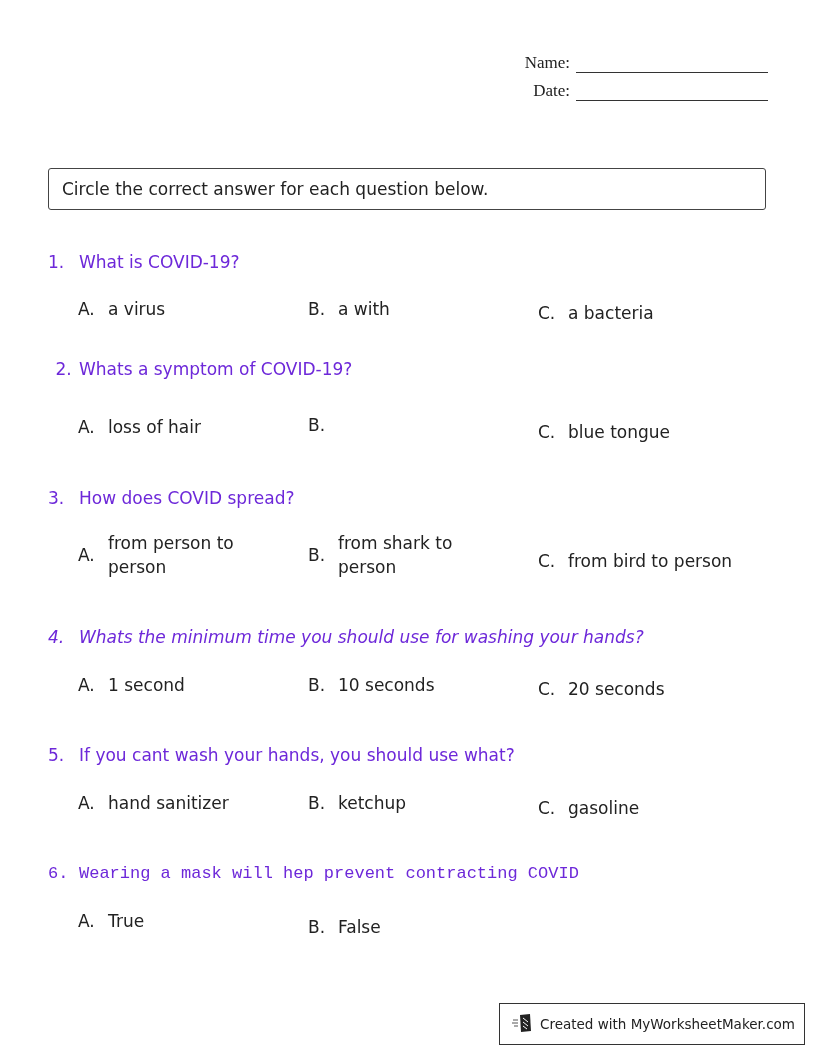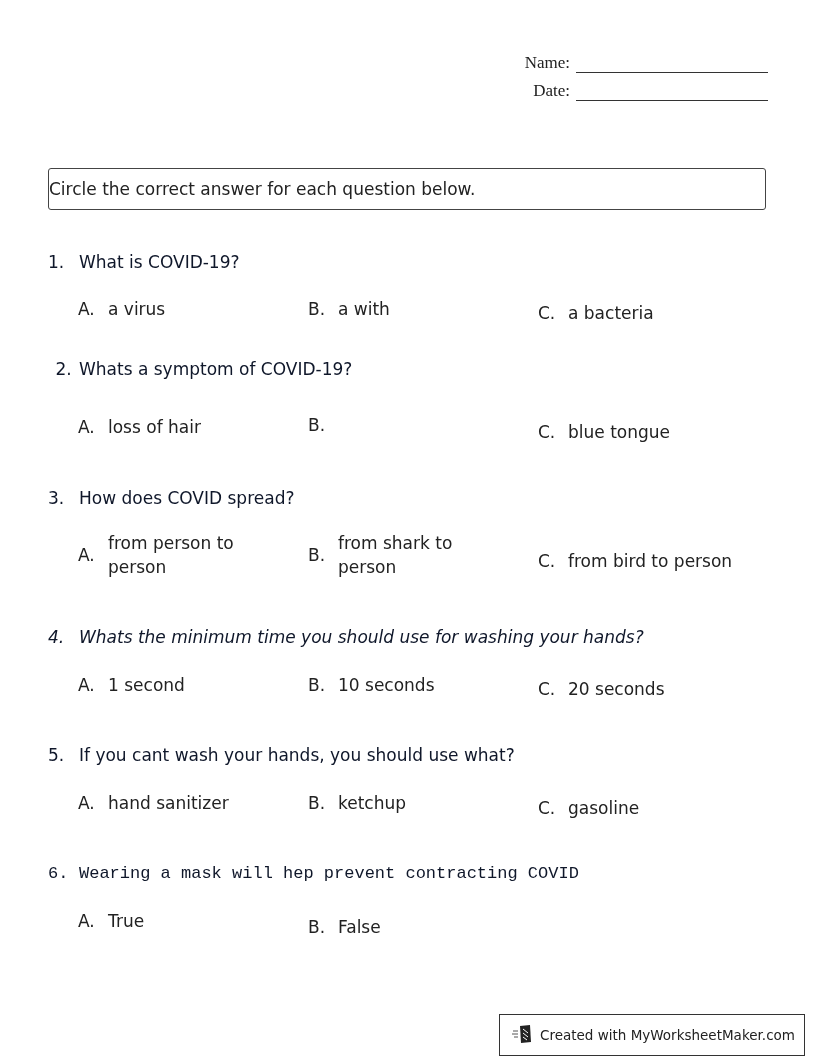--- a/index.html
+++ b/index.html
@@ -1,27 +1,27 @@
 <!DOCTYPE html>
 <html><head>
 <meta charset="utf-8">
 <style>
   html, body { margin:0; padding:0; background:#fff; }
   body { width:816px; height:1056px; position:relative; overflow:hidden; color:#222; font-family:"DejaVu Sans", sans-serif; }
   .serif { font-family:"Liberation Serif", serif; }
   .field-row { position:absolute; right:48px; display:flex; align-items:flex-end; }
   .field-label { font-size:17px; color:#222; margin-right:6px; }
   .field-line { width:192px; border-bottom:1.5px solid #333; height:20px; }
-  .instr { position:absolute; left:48px; top:168px; width:718px; height:42px; border:1.5px solid #444; border-radius:3px; box-sizing:border-box; font-size:17px; line-height:40px; color:#222; }
-  .q { position:absolute; left:48px; font-size:17px; color:#0f172a; }
+  .instr { position:absolute; left:48px; top:168px; width:718px; height:42px; border:1.5px solid #444; border-radius:3px; box-sizing:border-box; padding-left:13px; font-size:17px; line-height:40px; color:#222; }
+  .q { position:absolute; left:48px; font-size:17px; color:#6d28d9; }
   .q .num { display:inline-block; width:31px; }
   .opt { position:absolute; font-size:17px; color:#222; display:flex; align-items:center; }
   .opt .letter { display:inline-block; width:30px; }
   .opt .txt { display:inline-block; line-height:24px; }
-  .footer { position:absolute; left:499px; top:1003px; width:306px; height:42px; border:1.5px solid #333; box-sizing:border-box; display:flex; align-items:center; padding-left:12px; font-size:13.5px; color:#222;margin-top:11px; }
+  .footer { position:absolute; left:499px; top:1003px; width:306px; height:42px; border:1.5px solid #333; box-sizing:border-box; display:flex; align-items:center; padding-left:12px; font-size:13.5px; color:#222; }
   .footer svg { margin-right:6px; }
 </style>
 </head>
 <body>
 
 <div class="field-row serif" style="top:52px;">
   <span class="field-label serif">Name:</span>
   <span class="field-line"></span>
 </div>
 <div class="field-row serif" style="top:80px;">

